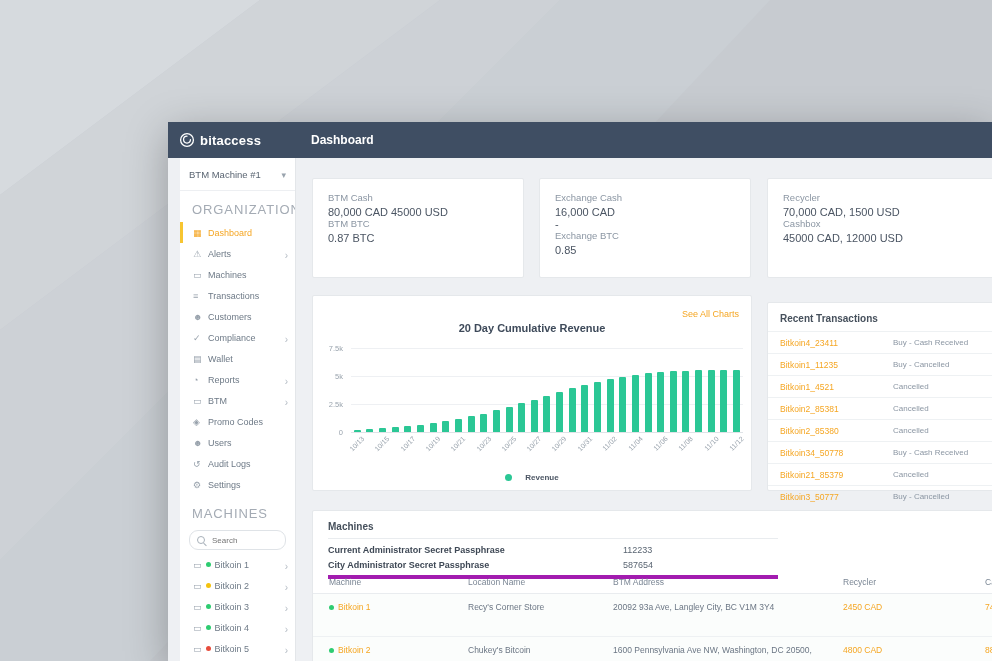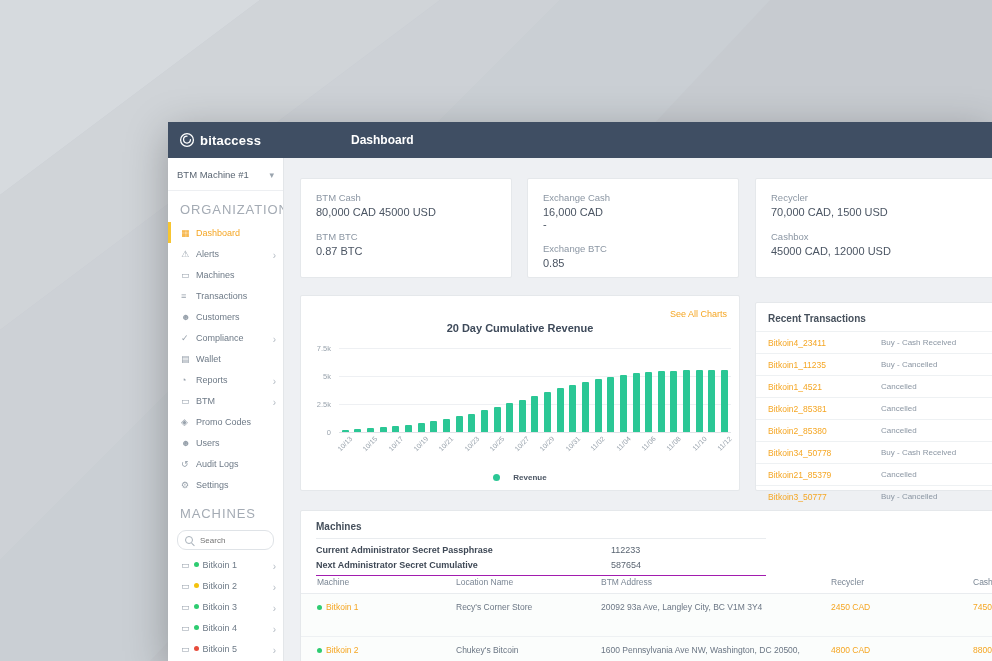--- a/index.html
+++ b/index.html
@@ -5,27 +5,27 @@
   html,body{margin:0;padding:0;}
   body{font-family:"Liberation Sans","DejaVu Sans",sans-serif;}
   .stage{position:relative;width:992px;height:661px;overflow:hidden;background:#c7cbd0;}
   .bg{position:absolute;left:0;top:0;}
 
   
   .window{position:absolute;left:168px;top:122px;width:824px;height:539px;background:#eef0f3;
     box-shadow:0 10px 40px rgba(0,0,0,.28);overflow:hidden;display:flex;flex-direction:column;}
 
   
-  .navbar{height:36px;background:#3f4e63;display:flex;align-items:center;flex-shrink:0;gap:40px;}
+  .navbar{height:36px;background:#3f4e63;display:flex;align-items:center;flex-shrink:0;}
   .brand{width:116px;padding-left:11px;display:flex;align-items:center;gap:5px;color:#fff;
     font-weight:bold;font-size:13px;letter-spacing:.2px;cursor:pointer;}
   .logo{width:16px;height:16px;display:inline-flex;}
   .nav-title{margin-left:16px;color:#fff;font-size:12px;font-weight:600;}
 
-  .app-body{flex:1;display:flex;min-height:0;}
+  .app-body{flex:1;display:flex;min-height:0;padding-left:12px;}
 
   
   .sidebar{width:115px;background:#fff;border-right:1px solid #e3e6e9;flex-shrink:0;display:flex;
     flex-direction:column;overflow:hidden;}
   .machine-selector{height:32px;border-bottom:1px solid #edeff2;display:flex;align-items:center;
     justify-content:space-between;padding:0 9px;font-size:9.5px;color:#5a6572;cursor:pointer;flex-shrink:0;}
   .caret::after{content:"\25BE";color:#9aa4ae;font-size:9px;}
   .section-label{padding:11px 12px 5px;font-size:13px;letter-spacing:.9px;color:#a4abb4;flex-shrink:0;}
   .nav-item{height:21px;display:flex;align-items:center;padding:0 7px 0 13px;color:#6e7a87;
     cursor:pointer;position:relative;flex-shrink:0;}
@@ -62,21 +62,21 @@
   
   .content{flex:1;position:relative;overflow:hidden;}
   .card{position:absolute;background:#fff;border:1px solid #e5e8eb;border-radius:2px;box-sizing:border-box;}
 
   .stat-card{padding:13px 15px;height:100px;}
   .c1{left:16px;top:20px;width:212px;}
   .c2{left:243px;top:20px;width:212px;}
   .c3{left:471px;top:20px;width:280px;}
   .stat-label{font-size:9.5px;color:#8b96a3;margin-bottom:3px;}
   .stat-value{font-size:11px;color:#4b5563;}
-  .mt{margin-top:13px;}
+  .mt{}
 
   .chart-card{left:16px;top:137px;width:440px;height:196px;}
   .see-all{position:absolute;right:12px;top:13px;font-size:9px;color:#f5a623;cursor:pointer;text-decoration:none;}
   .chart-title{margin:0;position:absolute;left:0;right:0;top:26px;text-align:center;font-size:11px;
     font-weight:700;color:#3e4a5a;}
   .plot-wrap{position:absolute;left:6px;right:8px;top:52px;height:84px;}
   .y-axis{position:absolute;left:0;top:0;bottom:0;width:28px;}
   .ytick{position:absolute;right:4px;transform:translateY(-50%);font-size:7.5px;color:#9aa4ae;}
   .plot{position:absolute;left:32px;right:0;top:0;bottom:0;display:flex;align-items:flex-end;}
   .gridline{position:absolute;left:0;right:0;height:1px;background:#eef0f3;}
@@ -91,21 +91,21 @@
   .legend-label{font-size:8px;font-weight:700;color:#4b5563;margin-left:8px;}
 
   .tx-card{left:471px;top:144px;width:300px;height:189px;}
   .tx-title{margin:0;padding:10px 12px 7px;font-size:10px;font-weight:600;color:#46505c;}
   .tx-row{height:21px;display:flex;align-items:center;padding:0 12px;border-top:1px solid #eef1f3;cursor:pointer;}
   .tx-id{flex:0 0 113px;font-size:8.5px;color:#f5a623;cursor:pointer;}
   .tx-status{font-size:8px;color:#8b96a3;}
 
   .machines-card{left:16px;top:352px;width:760px;height:210px;}
   .m-title{margin:0;padding:10px 15px 6px;font-size:10px;font-weight:600;color:#46505c;}
-  .pass-block{margin:0 15px;width:450px;border-top:1px solid #e9ecef;border-bottom:1px solid #a21caf;
+  .pass-block{margin:0 15px;width:450px;border-top:1px solid #e9ecef;border-bottom:4px solid #a21caf;
     padding:3px 0;}
   .pass-row{display:flex;height:15px;align-items:center;}
   .pass-label{width:295px;font-size:9px;font-weight:700;color:#3f4956;}
   .pass-value{font-size:9px;color:#5a6572;}
   .mtable{position:absolute;left:0;right:0;top:60px;bottom:0;}
   .mt-header{position:relative;height:22px;border-bottom:1px solid #e9ecef;}
   .mt-header .col{font-size:8.5px;color:#7a8694;top:6px;}
   .col{position:absolute;}
   .col0{left:16px;}
   .col1{left:155px;}
@@ -452,21 +452,21 @@
         </section>
 
         <section class="card machines-card">
           <h3 class="m-title">Machines</h3>
           <div class="pass-block">
             <div class="pass-row">
               <span class="pass-label">Current Administrator Secret Passphrase</span>
               <span class="pass-value">112233</span>
             </div>
             <div class="pass-row">
-              <span class="pass-label">Next Administrator Secret Cumulative</span>
+              <span class="pass-label">City Administrator Secret Passphrase</span>
               <span class="pass-value">587654</span>
             </div>
           </div>
 
           <div class="mtable">
             <div class="mt-header">
               <span class="col col0">Machine</span>
               <span class="col col1">Location Name</span>
               <span class="col col2">BTM Address</span>
               <span class="col col3">Recycler</span>

